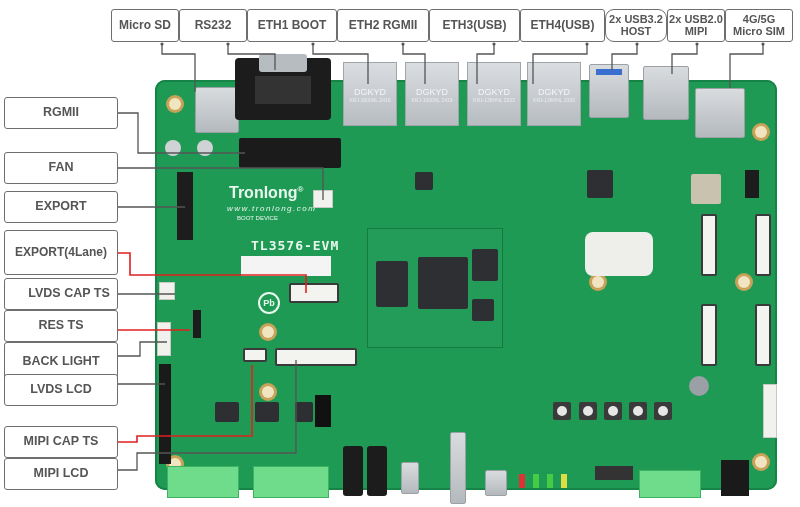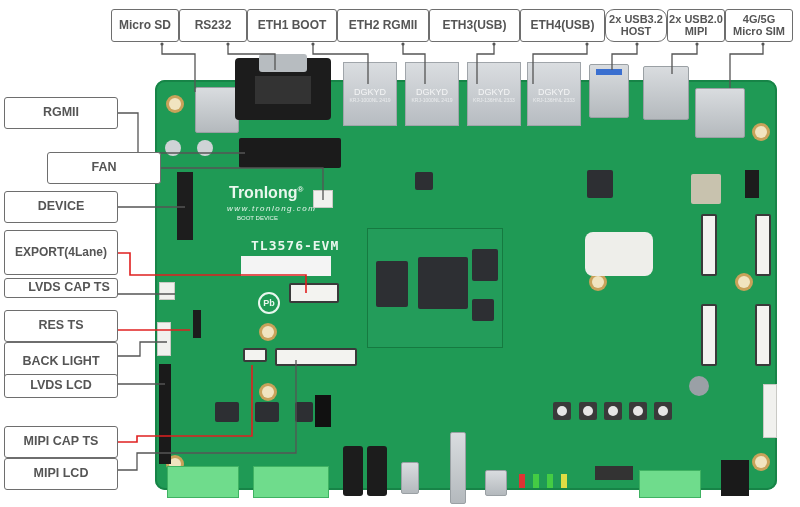--- a/index.html
+++ b/index.html
@@ -200,22 +200,22 @@
   <div class="lbl" style="left:605px;top:9px;width:62px;height:33px;font-size:11px;border-radius:9px;">2x USB3.2
 HOST</div>
   <div class="lbl" style="left:667px;top:9px;width:58px;height:33px;font-size:11px;">2x USB2.0
 MIPI</div>
   <div class="lbl" style="left:725px;top:9px;width:68px;height:33px;font-size:11px;">4G/5G
 Micro SIM</div>
 </div>
 
 <div class="lft">
   <div class="lbl" style="left:4px;top:97px;width:114px;height:32px;">RGMII</div>
-  <div class="lbl" style="left:4px;top:152px;width:114px;height:32px;margin-left:43px;">FAN</div>
-  <div class="lbl" style="left:4px;top:191px;width:114px;height:32px;">DEVICE</div>
+  <div class="lbl" style="left:4px;top:152px;width:114px;height:32px;">FAN</div>
+  <div class="lbl" style="left:4px;top:191px;width:114px;height:32px;">EXPORT</div>
   <div class="lbl" style="left:4px;top:230px;width:114px;height:45px;font-size:12px;">EXPORT(4Lane)</div>
-  <div class="lbl" style="left:4px;top:278px;width:114px;height:20px;padding-left:16px;">LVDS CAP TS</div>
+  <div class="lbl" style="left:4px;top:278px;width:114px;height:32px;padding-left:16px;">LVDS CAP TS</div>
   <div class="lbl" style="left:4px;top:310px;width:114px;height:32px;">RES TS</div>
   <div class="lbl" style="left:4px;top:342px;width:114px;height:40px;">BACK LIGHT</div>
-  <div class="lbl" style="left:4px;top:374px;width:114px;height:24px;">LVDS LCD</div>
+  <div class="lbl" style="left:4px;top:374px;width:114px;height:32px;">LVDS LCD</div>
   <div class="lbl" style="left:4px;top:426px;width:114px;height:32px;">MIPI CAP TS</div>
   <div class="lbl" style="left:4px;top:458px;width:114px;height:32px;">MIPI LCD</div>
 </div>
 
 </body></html>

